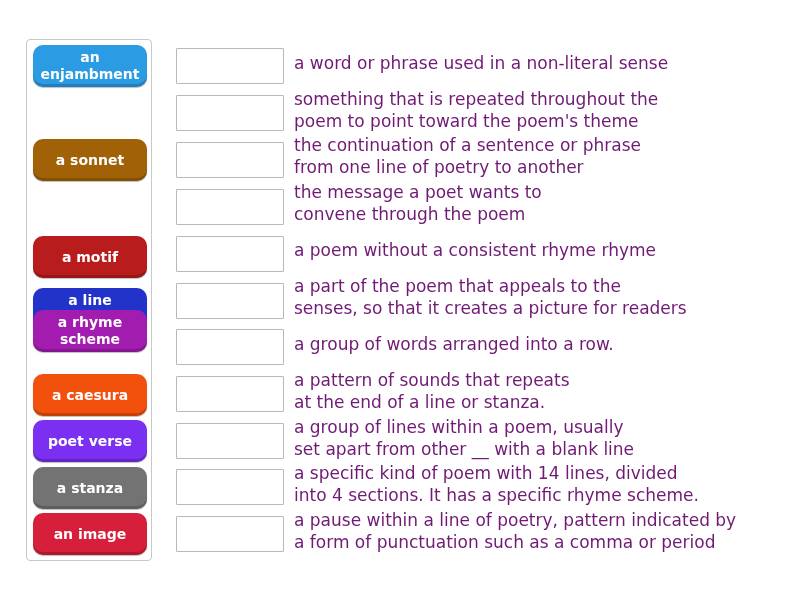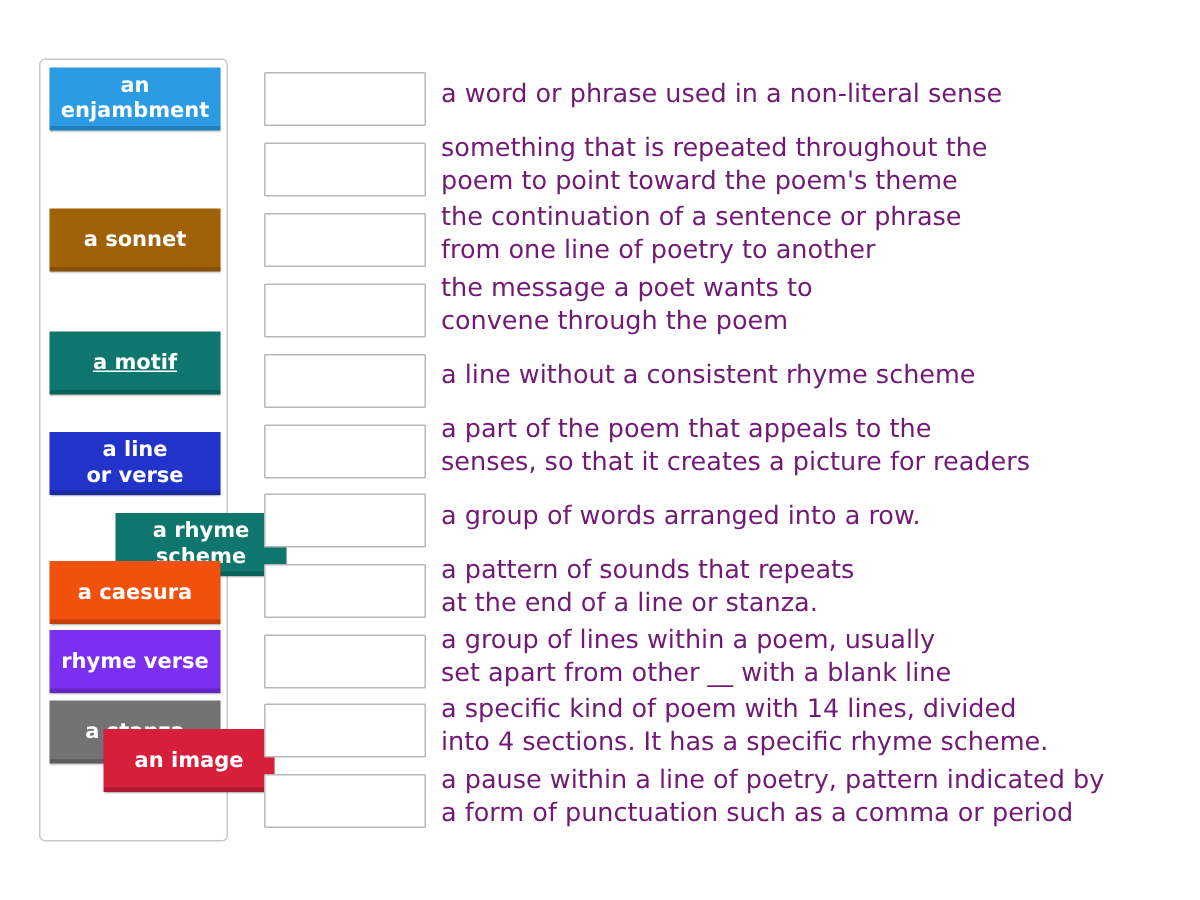--- a/index.html
+++ b/index.html
@@ -5,21 +5,21 @@
   * { box-sizing: border-box; margin: 0; padding: 0; }
   html, body { width: 800px; height: 600px; background: #ffffff; overflow: hidden; }
   body { position: relative; font-family: "DejaVu Sans", sans-serif; }
 
   .tile-panel {
     position: absolute; left: 26px; top: 39px; width: 126px; height: 522px;
     border: 1px solid #c8c8c8; border-radius: 4px; background: #fff;
   }
   .tile {
     position: absolute; left: 6px; width: 114px; height: 42px;
-    border-radius: 0; color: #fff; font-weight: bold;
+    border-radius: 10px; color: #fff; font-weight: bold;
     font-size: 14px; line-height: 17px; text-align: center;
     display: flex; align-items: center; justify-content: center;
     box-shadow: inset 0 -3px 0 rgba(0,0,0,0.18), 0 1px 1px rgba(0,0,0,0.25);
     cursor: grab; padding: 0 2px;
   }
 
   .slot {
     position: absolute; left: 176px; width: 108px; height: 36px;
     border: 1px solid #b8b8b8; background: #fff; border-radius: 1px;
   }
@@ -30,29 +30,29 @@
     white-space: pre-line;
   }
 </style>
 </head>
 <body>
 
 <div class="tile-panel">
   <div class="tile" style="top: 5px; white-space: pre-line; background: rgb(43, 155, 227);">an
 enjambment</div>
   <div class="tile" style="top: 99px; white-space: pre-line; background: #a16207;">a sonnet</div>
-  <div class="tile" style="top: 181px; white-space: pre-line; background: #0f766e; text-decoration: underline;">a motif</div>
+  <div class="tile" style="top: 196px; white-space: pre-line; background: #b91c1c;">a motif</div>
   <div class="tile" style="top: 248px; white-space: pre-line; background: rgb(34, 51, 201);">a line
 or verse</div>
-  <div class="tile" style="top: 302px; white-space: pre-line; background: #0f766e; margin-left: 44px;">a rhyme
+  <div class="tile" style="top: 270px; white-space: pre-line; background: #a21caf;">a rhyme
 scheme</div>
   <div class="tile" style="top: 334px; white-space: pre-line; background: rgb(242, 80, 13);">a caesura</div>
-  <div class="tile" style="top: 380px; white-space: pre-line; background: rgb(123, 47, 240);">rhyme verse</div>
+  <div class="tile" style="top: 380px; white-space: pre-line; background: rgb(123, 47, 240);">poet verse</div>
   <div class="tile" style="top: 427px; white-space: pre-line; background: #737373;">a stanza</div>
-  <div class="tile" style="top: 446px; white-space: pre-line; background: rgb(214, 31, 58); margin-left: 36px;">an image</div>
+  <div class="tile" style="top: 473px; white-space: pre-line; background: rgb(214, 31, 58);">an image</div>
 </div>
 
 <div>
   <div class="slot" style="top:48px"></div>
   <div class="slot" style="top:95px"></div>
   <div class="slot" style="top:142px"></div>
   <div class="slot" style="top:189px"></div>
   <div class="slot" style="top:236px"></div>
   <div class="slot" style="top:283px"></div>
   <div class="slot" style="top:329px"></div>
@@ -63,21 +63,21 @@
 </div>
 
 <div>
   <div class="defn" style="top:40px">a word or phrase used in a non-literal sense</div>
   <div class="defn" style="top:87px">something that is repeated throughout the
 poem to point toward the poem's theme</div>
   <div class="defn" style="top:133px">the continuation of a sentence or phrase
 from one line of poetry to another</div>
   <div class="defn" style="top:180px">the message a poet wants to
 convene through the poem</div>
-  <div class="defn" style="top:227px">a line without a consistent rhyme scheme</div>
+  <div class="defn" style="top:227px">a poem without a consistent rhyme rhyme</div>
   <div class="defn" style="top:274px">a part of the poem that appeals to the
 senses, so that it creates a picture for readers</div>
   <div class="defn" style="top:321px">a group of words arranged into a row.</div>
   <div class="defn" style="top:368px">a pattern of sounds that repeats
 at the end of a line or stanza.</div>
   <div class="defn" style="top:415px">a group of lines within a poem, usually
 set apart from other __ with a blank line</div>
   <div class="defn" style="top:461px">a specific kind of poem with 14 lines, divided
 into 4 sections. It has a specific rhyme scheme.</div>
   <div class="defn" style="top:508px">a pause within a line of poetry, pattern indicated by

